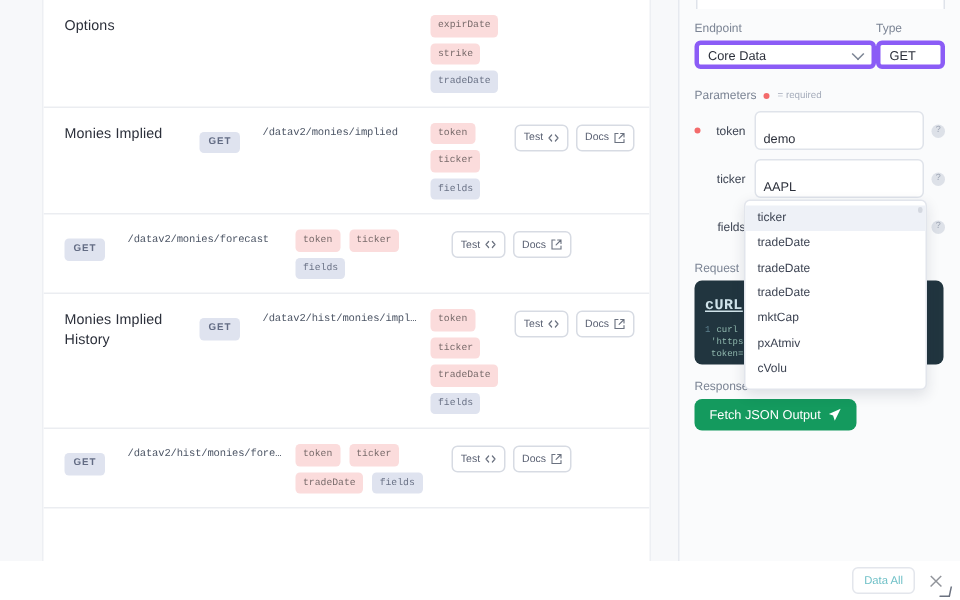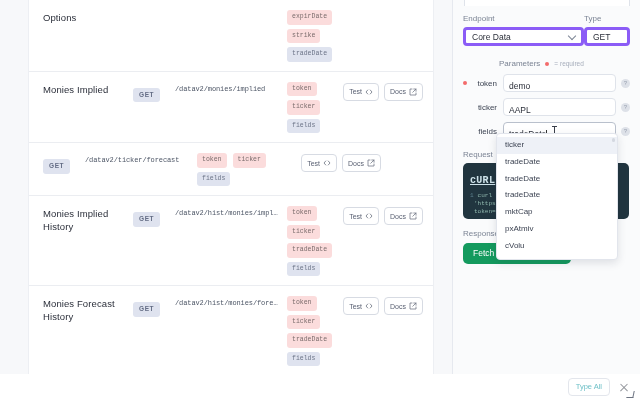--- a/index.html
+++ b/index.html
@@ -97,38 +97,38 @@
     display: flex; align-items: center; padding: 0 6px;
     font-size: 8.5px; color: #2b2f3a;
   }
   .chev {
     position: absolute; right: 6px; top: 50%; width: 6px; height: 6px;
     margin-top: -4px; border-right: 1.3px solid #7b8494;
     border-bottom: 1.3px solid #7b8494; transform: rotate(45deg);
   }
   .params-head {
     display: flex; align-items: center; gap: 5px;
-    margin-top: 13px; margin-bottom: 6px; margin-left: 36px;
+    margin-top: 13px; margin-bottom: 6px;
   }
   .params-head .t { font-size: 8px; color: #7b8494; }
   .req-dot { width: 4px; height: 4px; border-radius: 50%; background: #f36b6b; display: inline-block; }
   .req-note { font-size: 6.5px; color: #a6adbb; }
 
   .param-row {
     display: flex; align-items: center; gap: 0; margin-bottom: 6px;
   }
   .p-dot { width: 7px; flex: none; }
   .p-dot i { display: block; width: 4px; height: 4px; border-radius: 50%; background: #f36b6b; }
   .p-name {
     width: 33px; flex: none; font-size: 8px; color: #3c4352; text-align: right;
     padding-right: 6px;
   }
   .p-input {
     flex: 1 1 auto; height: 18px; border: 1px solid #dfe3ea; border-radius: 4px;
-    background: #fff; display: flex; align-items: flex-end; padding: 0 5px;
+    background: #fff; display: flex; align-items: flex-start; padding: 12px 5px;
     font-size: 8.5px; color: #2b2f3a; position: relative;
   }
   .p-input.active { border-color: #b9c0cc; }
   .caret {
     display: inline-block; width: 1px; height: 9px; background: #333; margin-left: 0px;
   }
   .ibeam {
     position: absolute; left: 48px; top: 3px; width: 5px; height: 12px;
     pointer-events: none;
   }
@@ -247,21 +247,21 @@
               <span>Docs</span>
               <svg width="8" height="8" viewBox="0 0 16 16">
                 <path d="M6 2H2v12h12v-4" stroke="#6b7280" stroke-width="1.5" fill="none" stroke-linecap="round"></path>
                 <path d="M9.5 2H14v4.5M14 2L7.5 8.5" stroke="#6b7280" stroke-width="1.5" fill="none" stroke-linecap="round"></path>
               </svg>
             </button>
           </div>
         </div>
         <div class="row">
           <div class="c-method"><span class="method-badge">GET</span></div>
-          <div class="c-path">/datav2/ticker/forecast</div>
+          <div class="c-path">/datav2/monies/forecast</div>
           <div class="c-params">
             <span class="tag req">token</span>
             <span class="tag req">ticker</span>
             <span class="tag opt">fields</span>
           </div>
           <div class="c-actions">
             <button class="btn-sm">
               <span>Test</span>
               <svg width="8" height="8" viewBox="0 0 16 16">
                 <path d="M5.5 4L2 8l3.5 4M10.5 4L14 8l-3.5 4" stroke="#6b7280" stroke-width="1.6" fill="none" stroke-linecap="round" stroke-linejoin="round"></path>
@@ -296,21 +296,20 @@
             <button class="btn-sm">
               <span>Docs</span>
               <svg width="8" height="8" viewBox="0 0 16 16">
                 <path d="M6 2H2v12h12v-4" stroke="#6b7280" stroke-width="1.5" fill="none" stroke-linecap="round"></path>
                 <path d="M9.5 2H14v4.5M14 2L7.5 8.5" stroke="#6b7280" stroke-width="1.5" fill="none" stroke-linecap="round"></path>
               </svg>
             </button>
           </div>
         </div>
         <div class="row">
-          <div class="c-name">Monies Forecast History</div>
           <div class="c-method"><span class="method-badge">GET</span></div>
           <div class="c-path">/datav2/hist/monies/foreca…</div>
           <div class="c-params">
             <span class="tag req">token</span>
             <span class="tag req">ticker</span>
             <span class="tag req">tradeDate</span>
             <span class="tag opt">fields</span>
           </div>
           <div class="c-actions">
             <button class="btn-sm">
@@ -421,18 +420,18 @@
         <div class="dd-item">tradeDate</div>
         <div class="dd-item">tradeDate</div>
         <div class="dd-item">tradeDate</div>
         <div class="dd-item">mktCap</div>
         <div class="dd-item">pxAtmiv</div>
         <div class="dd-item">cVolu</div>
       </div>
   </div>
 
   <div class="footer">
-    <button class="show-all">Type All</button>
+    <button class="show-all">Data All</button>
     <span class="close-x"></span>
   </div>
   <span class="corner-mark"></span>
 
 </div>
 
 </body></html>

